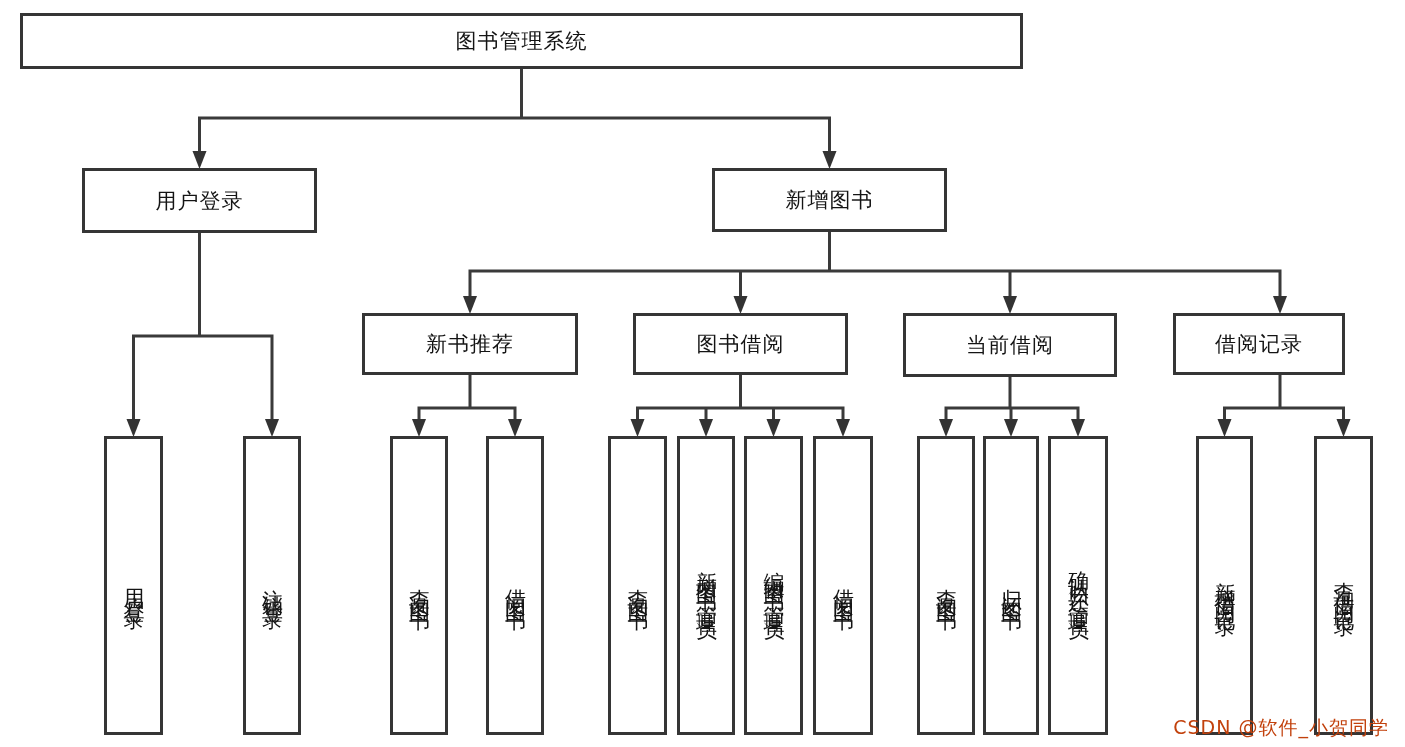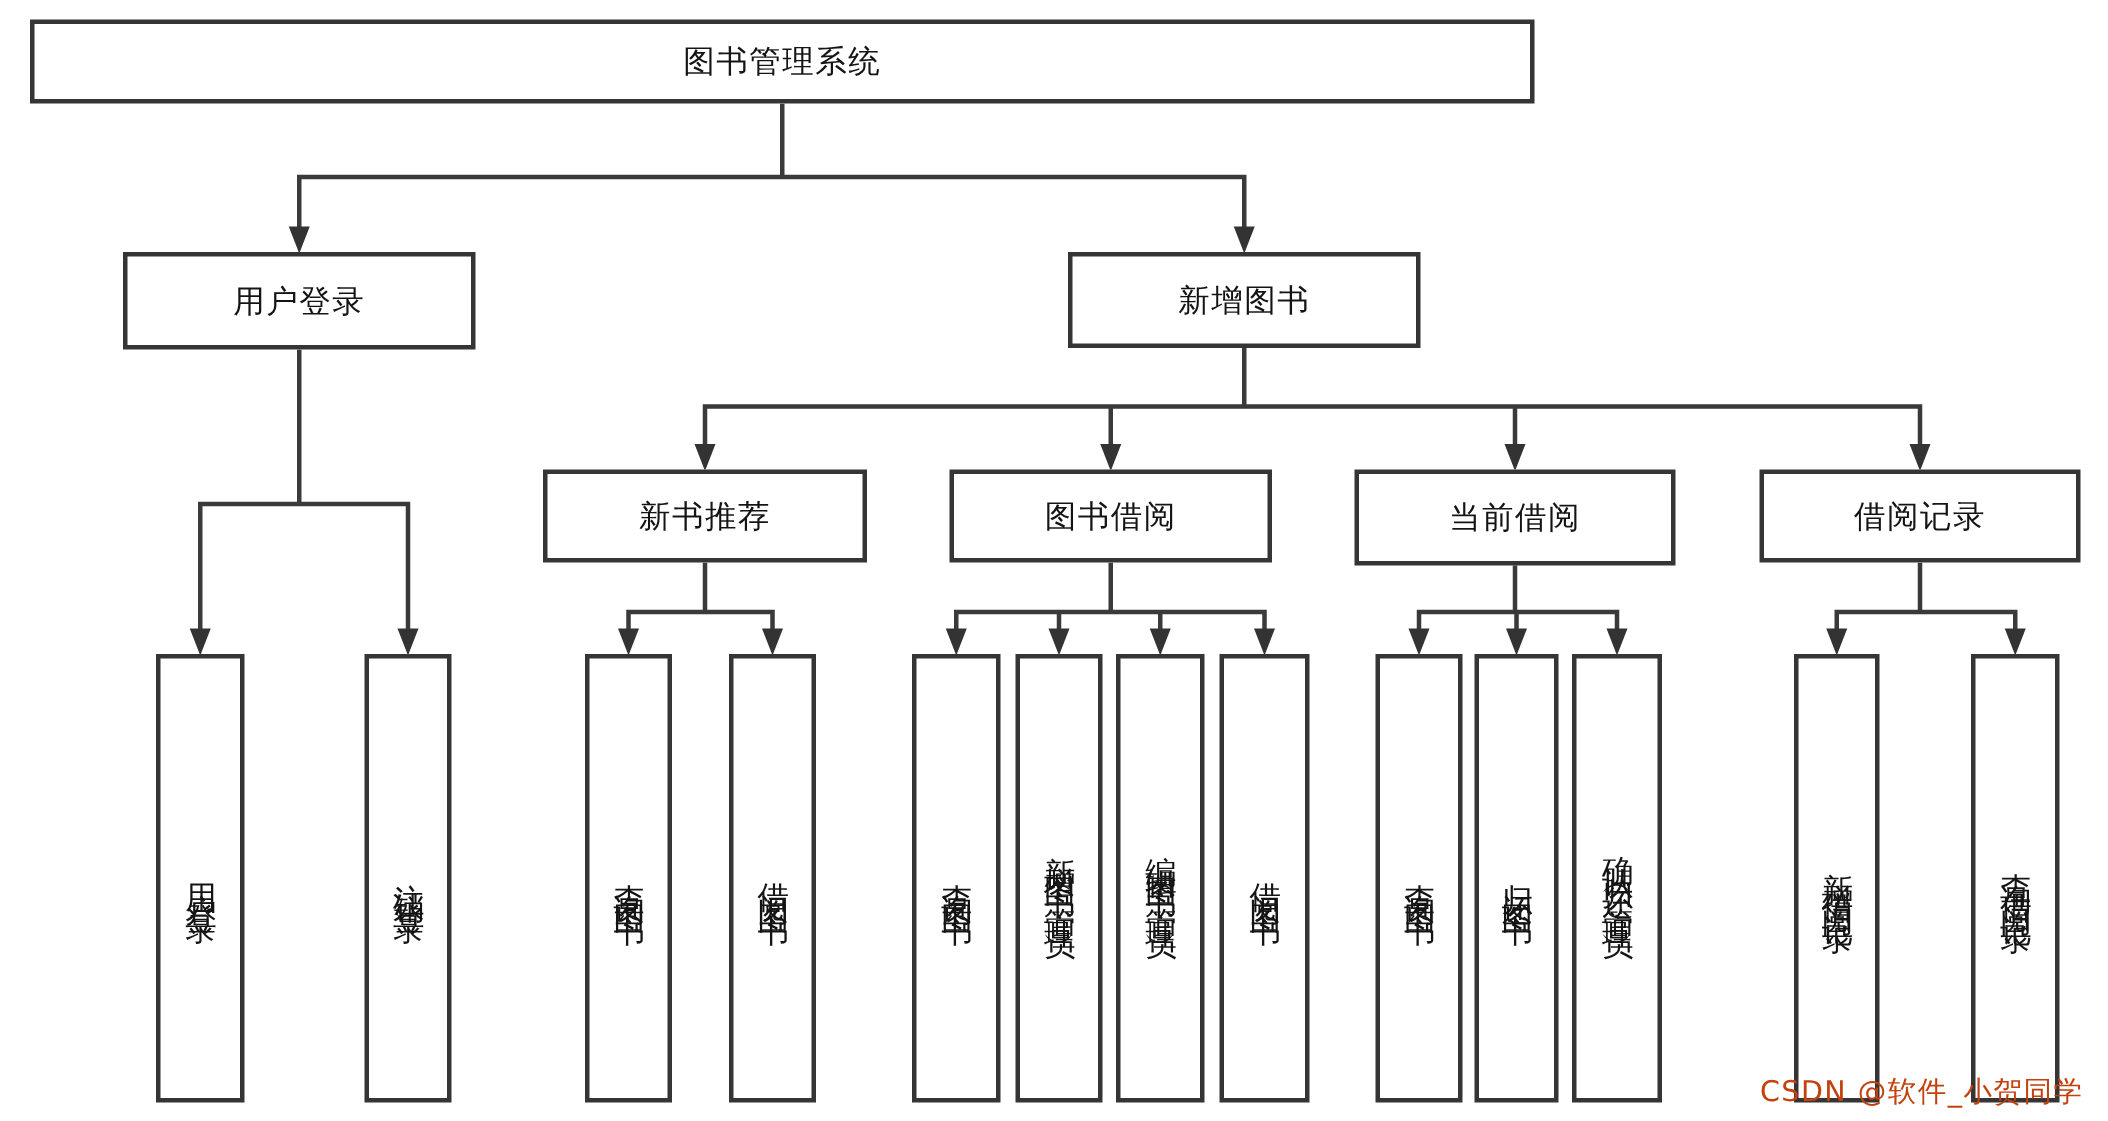--- a/index.html
+++ b/index.html
@@ -75,21 +75,21 @@
 
   <div class="box hbox" style="left:362px;top:313px;width:216px;height:62px;">
     <span>新书推荐</span>
   </div>
   <div class="box hbox" style="left:633px;top:313px;width:215px;height:62px;">
     <span>图书借阅</span>
   </div>
   <div class="box hbox" style="left:903px;top:313px;width:214px;height:64px;text-align:center;">
     <span>当前借阅</span>
   </div>
-  <div class="box hbox" style="left:1173px;top:313px;width:214px;height:62px;">
+  <div class="box hbox" style="left:1173px;top:313px;width:172px;height:62px;">
     <span>借阅记录</span>
   </div>
 
   <div class="box leaf" style="left:104px;top:436px;width:59px;height:299px;">
     <span class="vtext">用户登录</span>
   </div>
   <div class="box leaf" style="left:243px;top:436px;width:58px;height:299px;">
     <span class="vtext">注销登录</span>
   </div>
 

